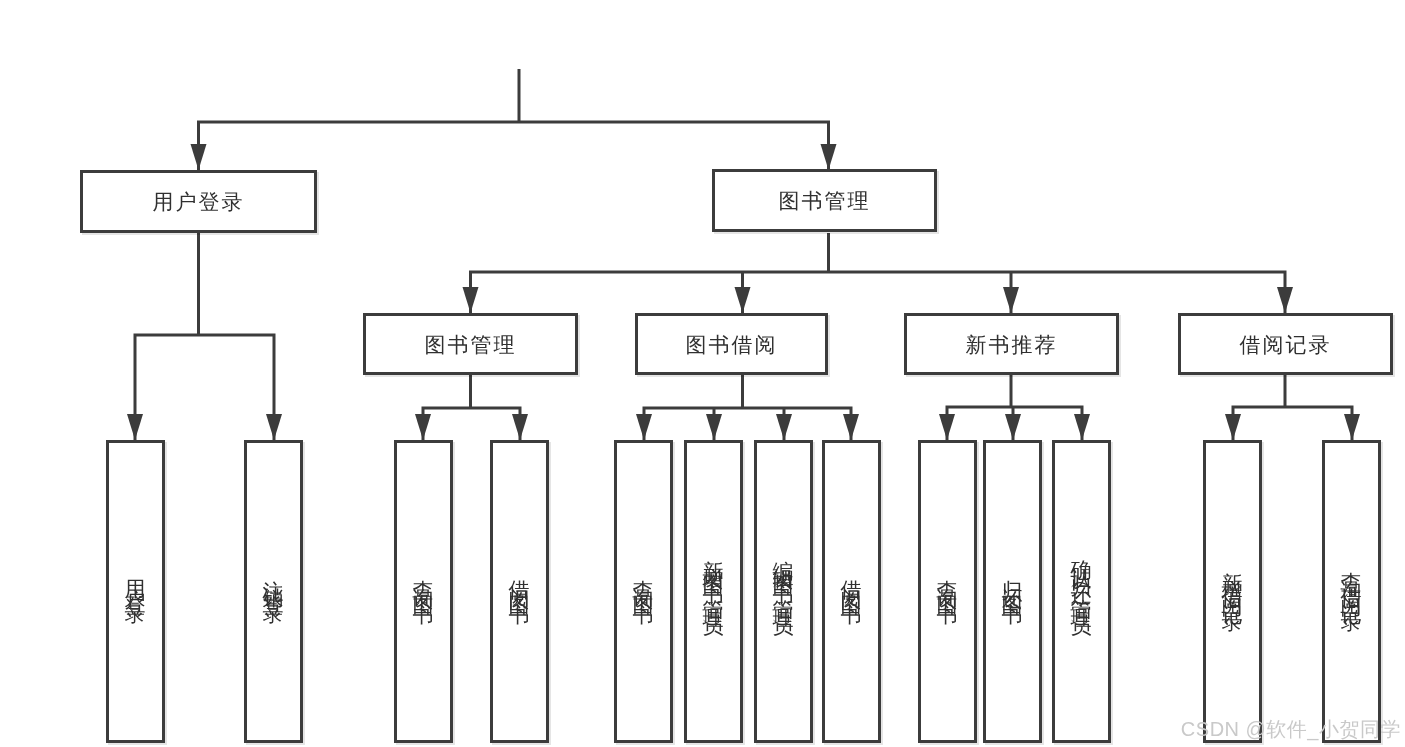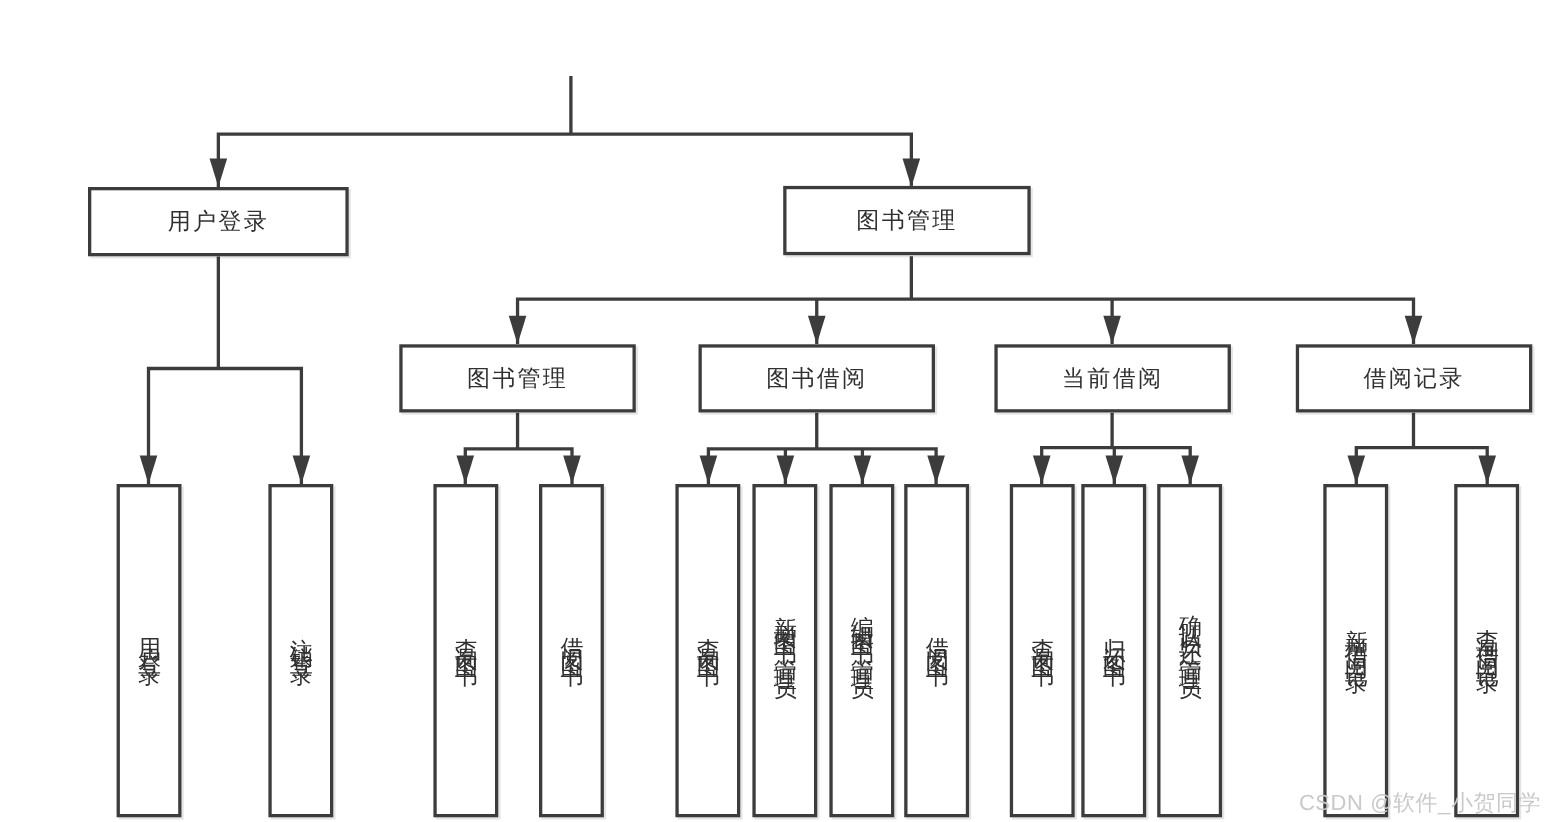--- a/index.html
+++ b/index.html
@@ -113,25 +113,25 @@
   <div class="node h-node" style="left:80px;top:170px;width:237px;height:63px;">
     <span class="lbl">用户登录</span>
   </div>
   <div class="node h-node" style="left:712px;top:169px;width:225px;height:63px;">
     <span class="lbl">图书管理</span>
   </div>
 
   <div class="node h-node" style="left:363px;top:313px;width:215px;height:62px;">
     <span class="lbl">图书管理</span>
   </div>
-  <div class="node h-node" style="left:635px;top:313px;width:215px;height:62px;">
+  <div class="node h-node" style="left:635px;top:313px;width:193px;height:62px;">
     <span class="lbl">图书借阅</span>
   </div>
   <div class="node h-node" style="left:904px;top:313px;width:215px;height:62px;">
-    <span class="lbl">当前借阅</span>
+    <span class="lbl">新书推荐</span>
   </div>
   <div class="node h-node" style="left:1178px;top:313px;width:215px;height:62px;">
     <span class="lbl">借阅记录</span>
   </div>
 
   <div class="node v-node" style="left:106px;top:440px;width:59px;height:303px;">
     <span class="lbl-v">用户登录</span>
   </div>
   <div class="node v-node" style="left:244px;top:440px;width:59px;height:303px;">
     <span class="lbl-v">注销登录</span>

